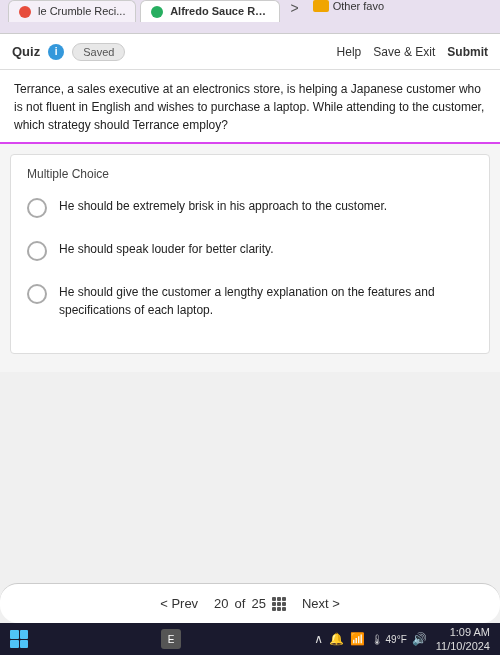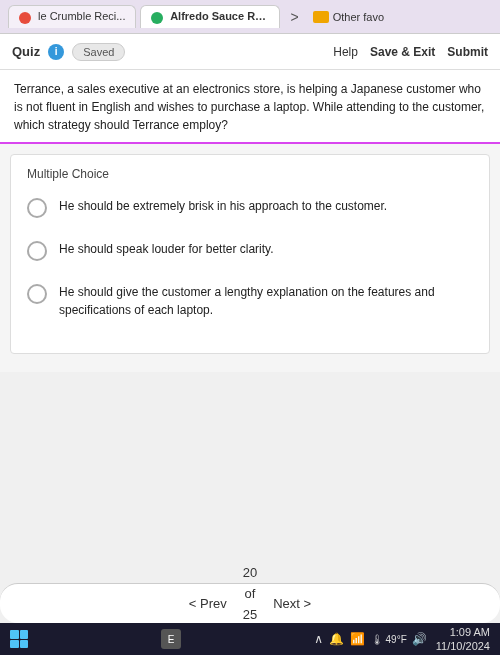--- a/index.html
+++ b/index.html
@@ -10,21 +10,21 @@
       height: 655px;
       overflow: hidden;
       position: relative;
     }
 
     
     .tab-bar {
       background: #e8e0ef;
       height: 34px;
       display: flex;
-      align-items: center;
+      align-items: flex-start;
       padding: 0 8px;
       gap: 4px;
       border-bottom: 1px solid #ccc;
     }
     .tab {
       background: #f5f0f8;
       border: 1px solid #ccc;
       border-bottom: none;
       border-radius: 6px 6px 0 0;
       padding: 4px 10px;
@@ -123,21 +123,21 @@
       color: #333;
       cursor: pointer;
       text-decoration: none;
     }
     .btn-save-exit {
       font-size: 12px;
       color: #333;
       cursor: pointer;
       background: none;
       border: none;
-      font-weight: bold;
+      font-weight: normal;
     }
     .btn-submit {
       background: none;
       border: none;
       font-size: 12px;
       color: #333;
       cursor: pointer;
       font-weight: bold;
     }
 
@@ -219,21 +219,20 @@
       cursor: pointer;
       background: none;
       border: none;
     }
     .nav-page-info {
       display: flex;
       align-items: center;
       gap: 6px;
       font-size: 13px;
       color: #333;
-      flex-direction: column;
     }
     .grid-icon {
       display: inline-grid;
       grid-template-columns: repeat(3, 4px);
       grid-template-rows: repeat(3, 4px);
       gap: 1px;
     }
     .grid-dot {
       width: 4px;
       height: 4px;

